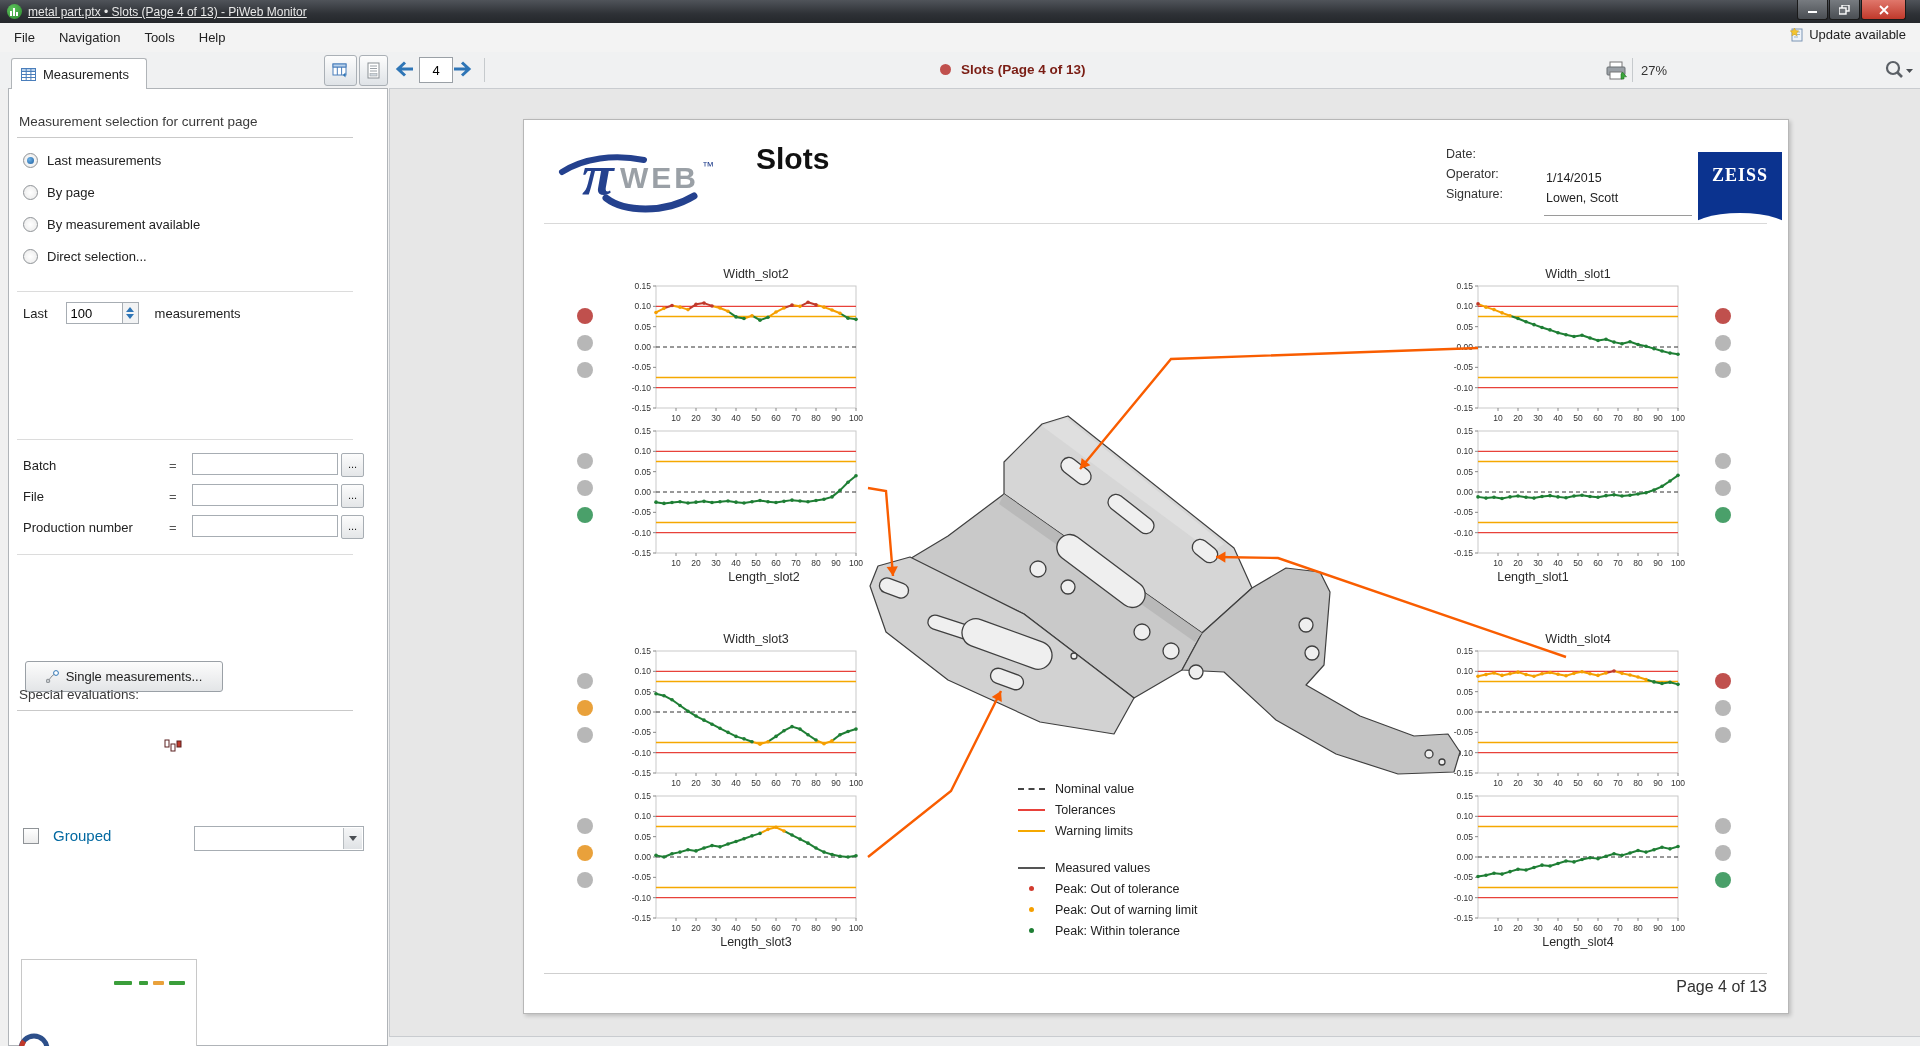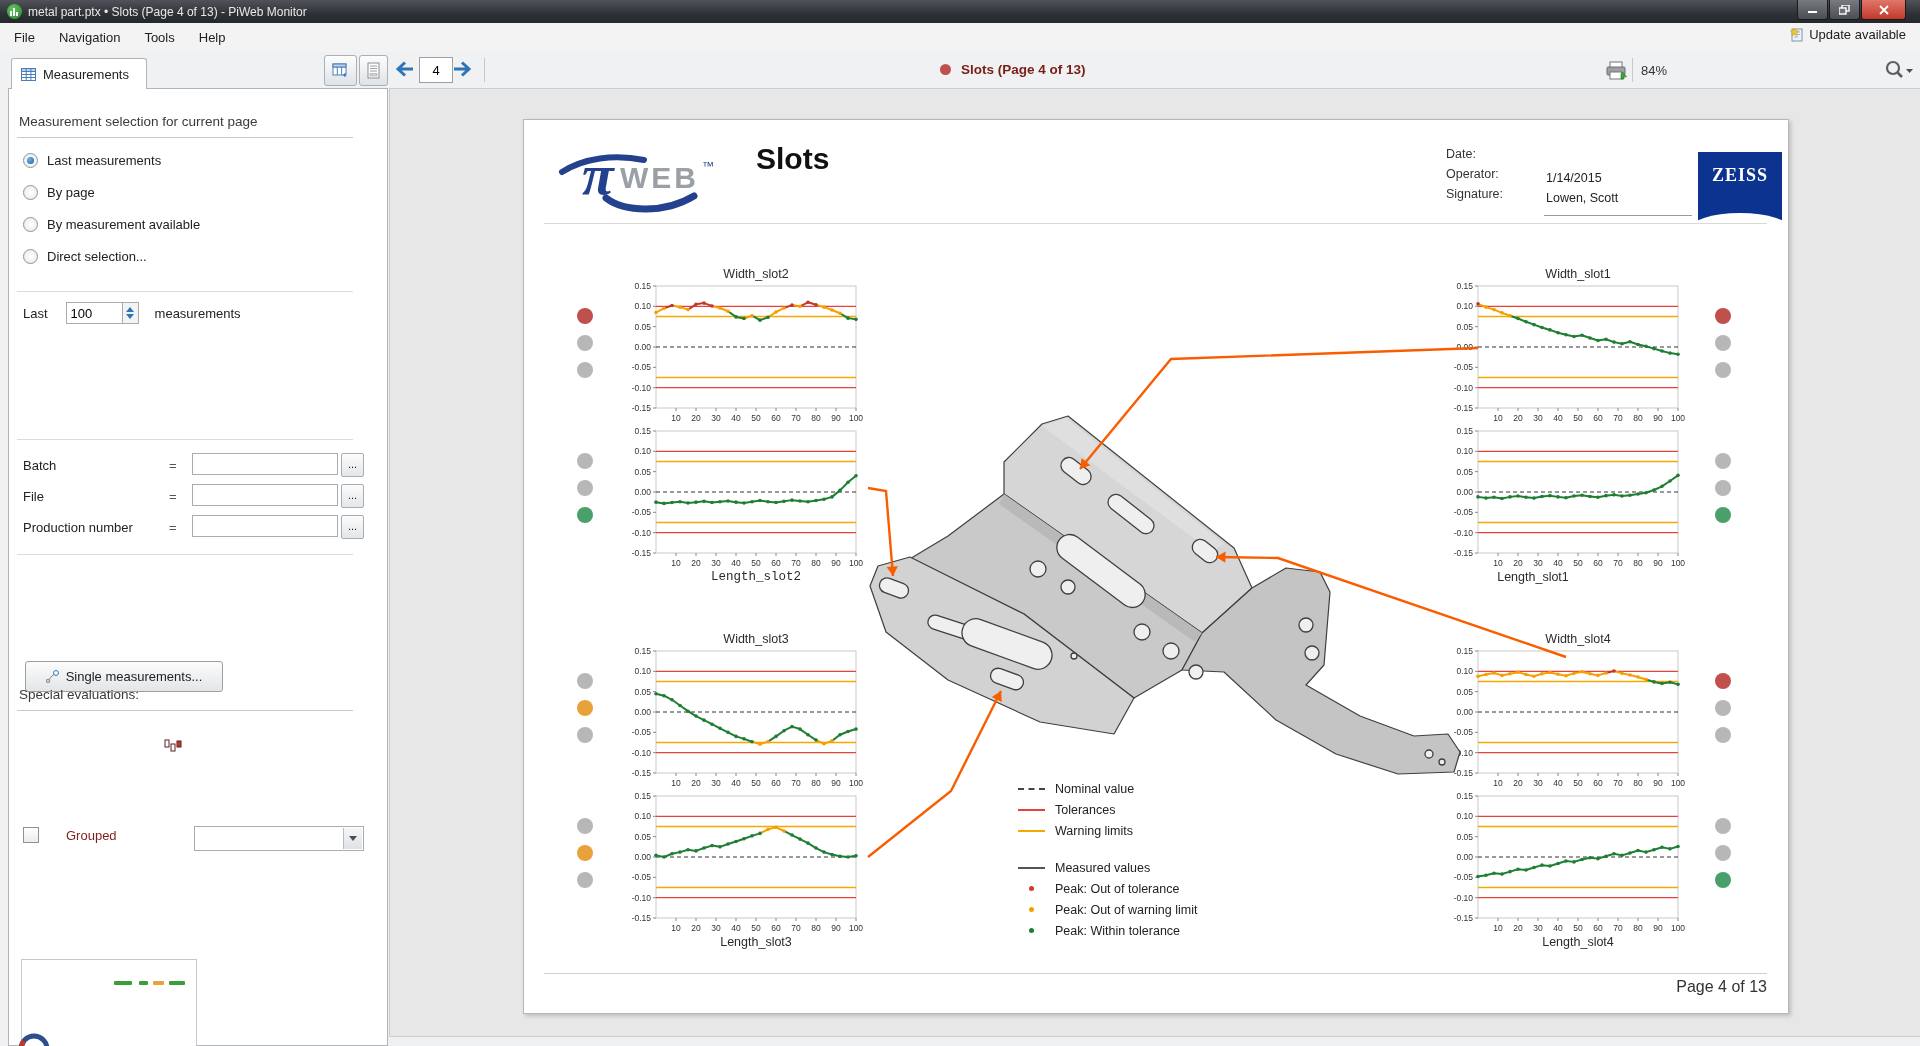--- a/index.html
+++ b/index.html
@@ -1,21 +1,21 @@
 <!DOCTYPE html>
 <html><head>
 <meta charset="utf-8">
 <style>
   html,body{margin:0;padding:0;}
   body{width:1920px;height:1046px;overflow:hidden;position:relative;background:#f0f0f0;
        font-family:"Liberation Sans",sans-serif;color:#222;}
   .abs{position:absolute;}
   
   #titlebar{left:0;top:0;width:1920px;height:23px;background:linear-gradient(#50545a,#2e3136 60%,#24272b);
-            display:flex;align-items:center;color:#e8e8e8;font-size:12px;}
+            display:flex;align-items:center;color:#e8e8e8;font-size:12px;text-decoration:underline;}
   #app-icon{width:15px;height:15px;border-radius:50%;margin:0 6px 0 7px;
             background:radial-gradient(circle at 35% 30%,#5cc25c,#2e8b2e);position:relative;flex:0 0 auto;}
   #app-icon i{position:absolute;bottom:3px;background:#fff;width:2px;}
   .winbtn{width:29px;height:19px;border:1px solid #1a1a1a;border-top:none;border-radius:0 0 3px 3px;
           display:flex;align-items:center;justify-content:center;
           background:linear-gradient(#777b80,#4a4e53);}
   .winbtn.close{background:linear-gradient(#e0776b,#c0392b);width:43px;}
   #winbtns{position:absolute;right:14px;top:0;display:flex;gap:1px;}
   
   #menubar{left:0;top:23px;width:1920px;height:29px;background:#f3f3f3;border-bottom:1px solid #e2e2e2;
@@ -54,21 +54,21 @@
         display:flex;flex-direction:column;align-items:center;justify-content:center;gap:2px;}
   .spin b{width:0;height:0;border-left:4px solid transparent;border-right:4px solid transparent;}
   .filt-label{position:absolute;left:14px;font-size:13px;}
   .filt-op{position:absolute;left:160px;font-size:13px;color:#555;}
   .dots-btn{position:absolute;width:21px;height:22px;border:1px solid #a7adb3;background:linear-gradient(#fcfcfc,#e4e6e8);
             font-size:11px;text-align:center;line-height:20px;border-radius:2px;}
   #single-btn{position:absolute;left:16px;top:572px;width:196px;height:29px;border:1px solid #9aa0a6;border-radius:3px;
               background:linear-gradient(#fcfcfc,#e3e5e7);display:flex;align-items:center;justify-content:center;gap:7px;font-size:13px;}
   #grouped-row{position:absolute;left:14px;top:738px;display:flex;align-items:center;}
   #grouped-check{width:14px;height:14px;border:1px solid #8f9397;background:linear-gradient(#fff,#ececec);}
-  #grouped-label{margin-left:27px;font-size:13px;color:#7f1d1d;}
+  #grouped-label{margin-left:14px;font-size:15px;color:#0369a1;}
   #grouped-combo{position:absolute;left:185px;top:737px;width:170px;height:25px;border:1px solid #a7adb3;background:#fff;box-sizing:border-box;}
   #grouped-combo .dd{position:absolute;right:1px;top:1px;bottom:1px;width:18px;
                      background:linear-gradient(#f5f6f7,#dfe2e5);border-left:1px solid #b7bcc0;
                      display:flex;align-items:center;justify-content:center;}
   .caret{width:0;height:0;border-left:4px solid transparent;border-right:4px solid transparent;border-top:5px solid #4a4e53;}
   #eval-listbox{position:absolute;left:12px;top:870px;width:174px;height:96px;border:1px solid #c8c8c8;background:#fff;}
   .frag{position:absolute;height:4px;border-radius:1px;}
   
   #canvas{left:389px;top:88px;width:1531px;height:948px;background:#e7e7e7;border-top:1px solid #c9ccd0;border-left:1px solid #c9ccd0;}
   #page{left:523px;top:119px;width:1264px;height:893px;background:#fff;border:1px solid #b7b7b7;
@@ -178,21 +178,21 @@
 
   <span class="abs" style="left:1606px;top:9px;">
     <svg width="22" height="20">
       <rect x="4" y="1" width="12" height="6" fill="#fff" stroke="#777"></rect>
       <rect x="1" y="6" width="18" height="8" rx="1" fill="#9aa0a6" stroke="#6b7075"></rect>
       <rect x="4" y="11" width="12" height="7" fill="#fff" stroke="#777"></rect>
       <path d="M14,12 v5 l3,-0 l0,-2.2 h2.5 l-4,-4.8 z" fill="#3aa63a" stroke="#227022" stroke-width=".6" transform="translate(1,1)"></path>
     </svg>
   </span>
   <span class="vsep" style="left:1632px;"></span>
-  <span id="zoom-percent">84%</span>
+  <span id="zoom-percent">27%</span>
   <span id="zoom-track"></span>
   <span id="zoom-thumb"></span>
   <span class="abs" style="left:1884px;top:8px;">
     <svg width="30" height="20">
       <g>
           <circle cx="9" cy="8" r="6" fill="none" stroke="#5b6066" stroke-width="2.2"></circle>
       <path d="M13.5,12.5 l4.5,4.5" stroke="#5b6066" stroke-width="2.6"></path>
         </g>
       <path d="M22,9 h7 l-3.5,4 z" fill="#4a4e53"></path>
     </svg>
@@ -545,21 +545,21 @@
           <circle cx="163" cy="72.13333333333333" r="1.8" fill="#1e7e34"></circle>
           <circle cx="171" cy="72.94666666666667" r="1.8" fill="#1e7e34"></circle>
           <circle cx="179" cy="73.75999999999999" r="1.8" fill="#1e7e34"></circle>
           <circle cx="187" cy="72.53999999999999" r="1.8" fill="#1e7e34"></circle>
           <circle cx="195" cy="71.32" r="1.8" fill="#1e7e34"></circle>
           <circle cx="203" cy="68.88000000000001" r="1.8" fill="#1e7e34"></circle>
           <circle cx="211" cy="62.37333333333333" r="1.8" fill="#1e7e34"></circle>
           <circle cx="219" cy="54.24" r="1.8" fill="#1e7e34"></circle>
           <circle cx="227" cy="47.73333333333333" r="1.8" fill="#1e7e34"></circle>
         </svg></div>
-      <div class="chart-title" style="left: 132px; top: 450px; font-family: Liberation Mono, monospace;">Length_slot2</div>
+      <div class="chart-title" style="left: 140px; top: 450px;">Length_slot2</div>
       <div class="ind-dot" style="left: 53px; top: 333px; background: rgb(183, 183, 183);"></div>
       <div class="ind-dot" style="left: 53px; top: 360px; background: rgb(183, 183, 183);"></div>
       <div class="ind-dot" style="left: 53px; top: 387px; background: rgb(74, 160, 106);"></div>
       <div class="chart-block" style="left: 105px; top: 528px;"><svg width="238" height="141">
           <rect x="27" y="3" width="200" height="122" fill="none" stroke="#c9c9c9"></rect>
           <line x1="27" y1="33.5" x2="227" y2="33.5" stroke="#f5a800" stroke-width="1.3"></line>
           <line x1="27" y1="94.5" x2="227" y2="94.5" stroke="#f5a800" stroke-width="1.3"></line>
           <line x1="27" y1="23.33333333333333" x2="227" y2="23.33333333333333" stroke="#e8413a" stroke-width="1.3"></line>
           <line x1="27" y1="104.66666666666667" x2="227" y2="104.66666666666667" stroke="#e8413a" stroke-width="1.3"></line>
           <line x1="27" y1="64" x2="227" y2="64" stroke="#333333" stroke-width="1" stroke-dasharray="4 3"></line>

